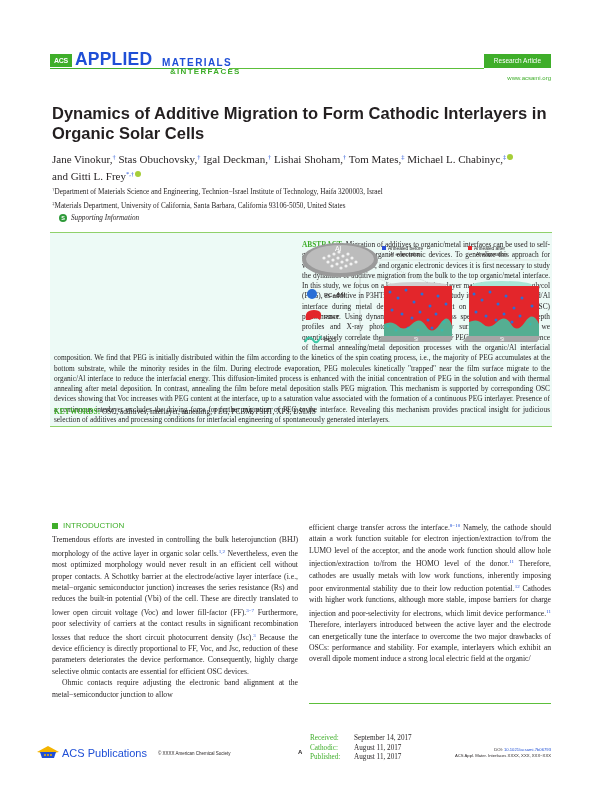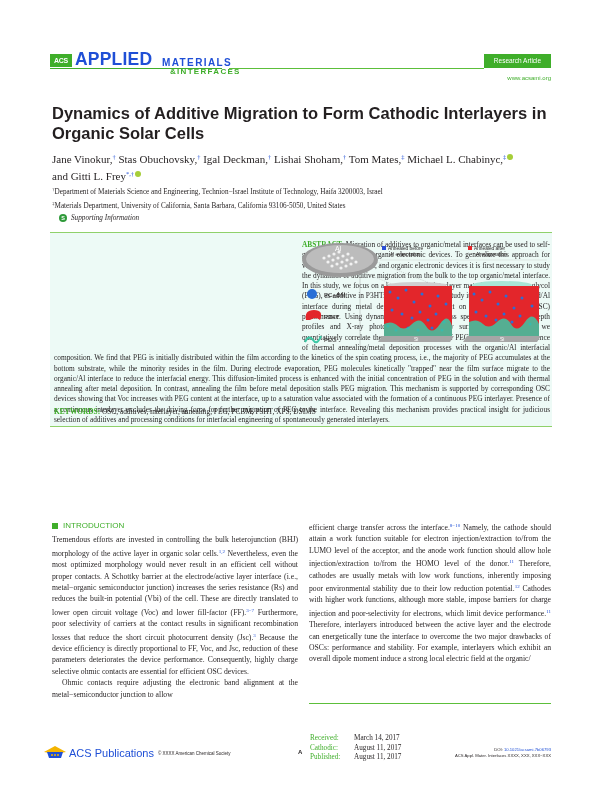--- a/index.html
+++ b/index.html
@@ -48,21 +48,21 @@
 
   .dates-rule { position: absolute; left: 309px; top: 703px; width: 242px; height: 1px; background: #5cbf3a; }
   .dates { position: absolute; left: 310px; top: 706px; font-size: 7.2px; line-height: 9.5px; margin-top: 28px; }
   .dates .row { display: flex; }
   .dates .k { color: #3fae2a; width: 44px; }
 
   .doi { position: absolute; left: 400px; top: 747px; width: 151px; text-align: right; font-family: "Liberation Sans", sans-serif; font-size: 4.2px; line-height: 6px; }
   .doi .link { color: #1f4fd6; }
 
   
-  .acs-pubs { position: absolute; left: 44px; top: 746px; display: flex; align-items: center; gap: 3px; }
+  .acs-pubs { position: absolute; left: 37px; top: 746px; display: flex; align-items: center; gap: 3px; }
   .acs-pubs .txt { font-family: "Liberation Sans", sans-serif; color: #1f4fd6; font-size: 11px; }
   .copyright { position: absolute; left: 158px; top: 751px; font-family: "Liberation Sans", sans-serif; font-size: 4.5px; }
   .page-letter { position: absolute; left: 298px; top: 749px; font-family: "Liberation Sans", sans-serif; font-size: 6px; font-weight: bold; }
 </style>
 </head>
 <body>
 
 <div class="journal-logo">
   <div class="acs-box">ACS</div>
   <div class="applied">APPLIED</div>
@@ -236,21 +236,21 @@
     <span>Therefore, cathodes are usually metals with low work functions, inherently imposing poor environmental stability due to their low reduction potential.</span><span class="ref">12</span>
     <span>Cathodes with higher work functions, although more stable, impose barriers for charge injection and poor-selectivity for electrons, which limit device performance.</span><span class="ref">11</span>
     <span>Therefore, interlayers introduced between the active layer and the electrode can energetically tune the interface to overcome the two major drawbacks of OSCs: performance and stability. For example, interlayers which exhibit an overall dipole moment induce a strong local electric field at the organic/</span>
   </p>
 </div>
 
 <div class="dates-rule"></div>
 <div class="dates">
   <div class="row">
       <span class="k">Received:</span>
-      <span>March 14, 2017</span>
+      <span>September 14, 2017</span>
     </div>
   <div class="row">
       <span class="k">Cathodic:</span>
       <span>August 11, 2017</span>
     </div>
   <div class="row">
       <span class="k">Published:</span>
       <span>August 11, 2017</span>
     </div>
 </div>

